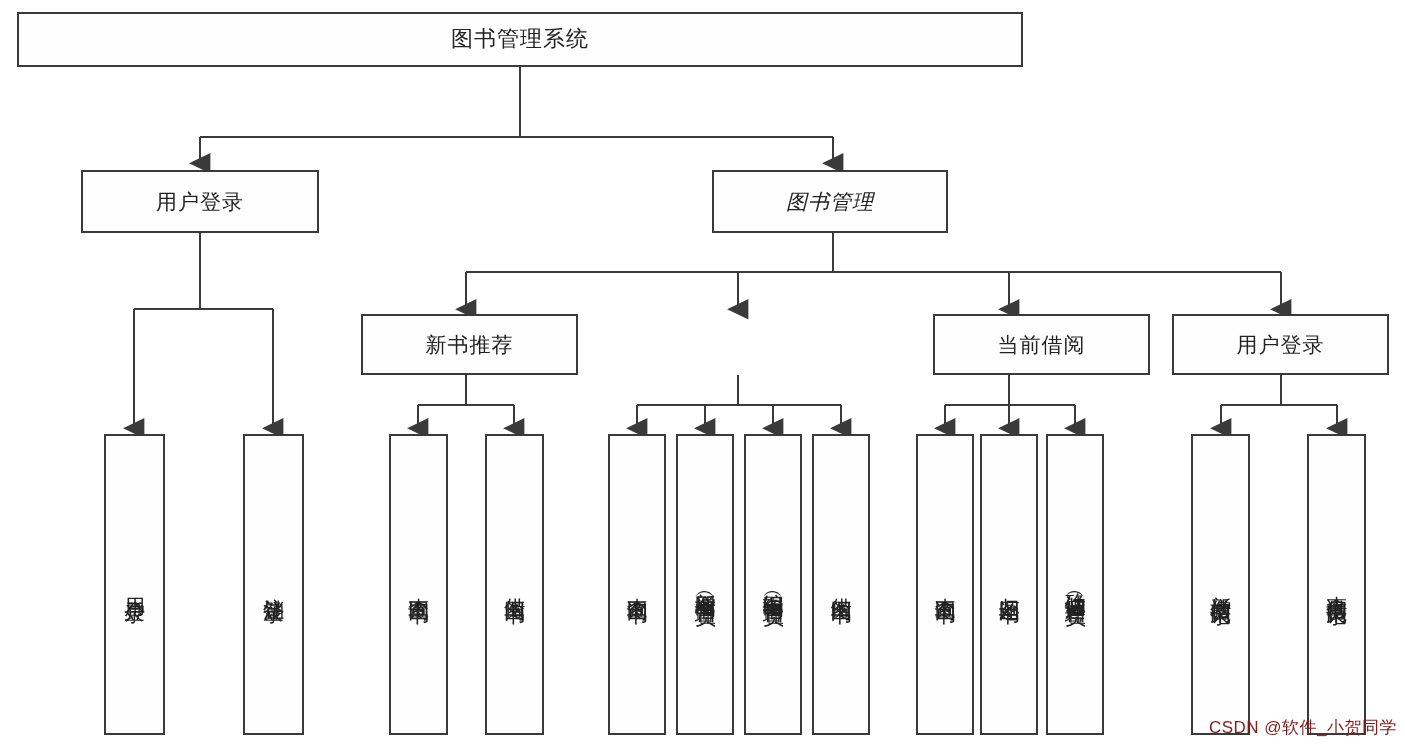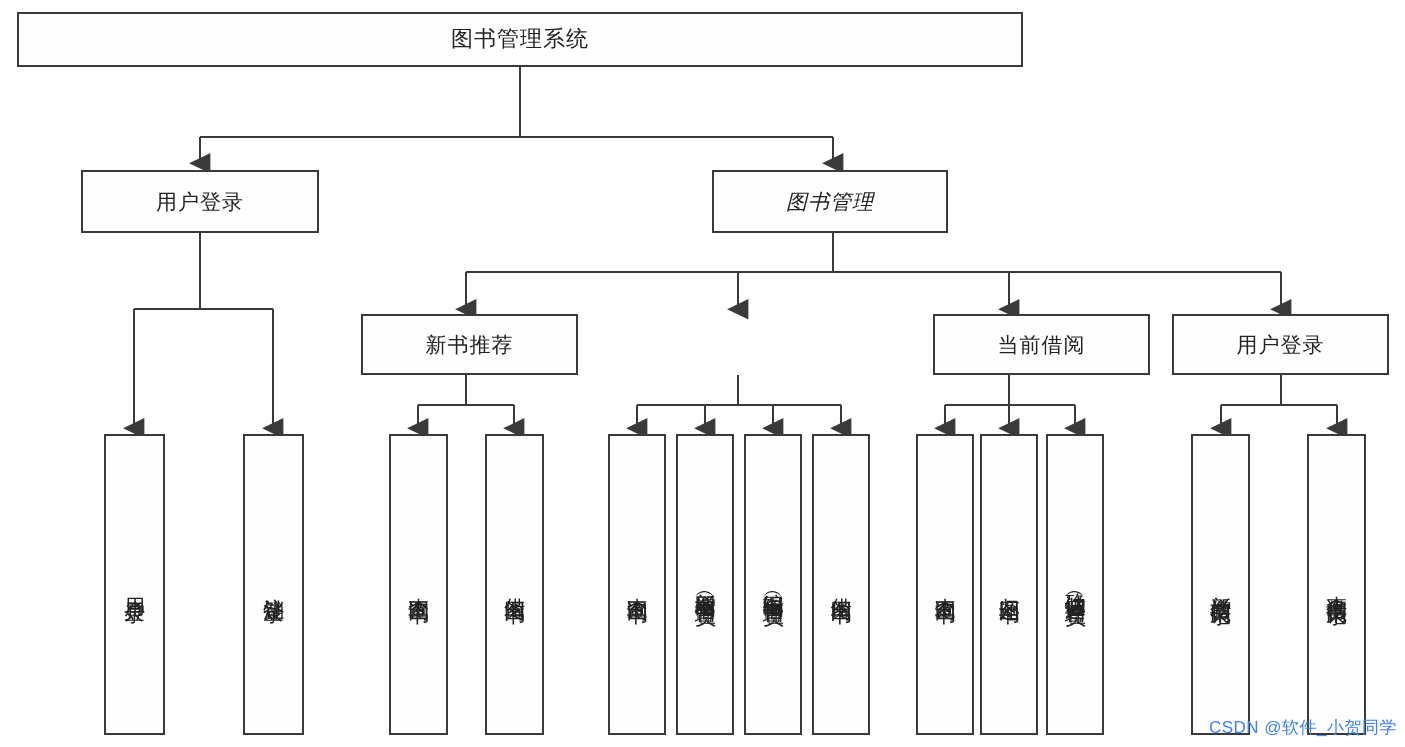--- a/index.html
+++ b/index.html
@@ -57,21 +57,21 @@
     white-space: nowrap;
   }
   .node.root {
     font-size: 22px;
   }
   #watermark {
     position: absolute;
     right: 8px;
     bottom: 8px;
     font-size: 17px;
-    color: #3b82f6;
+    color: #7f1d1d;
     letter-spacing: 0.5px;
     white-space: nowrap;
     user-select: none;
   }
 </style>
 </head>
 <body>
 
 <div id="diagram-root">
 

